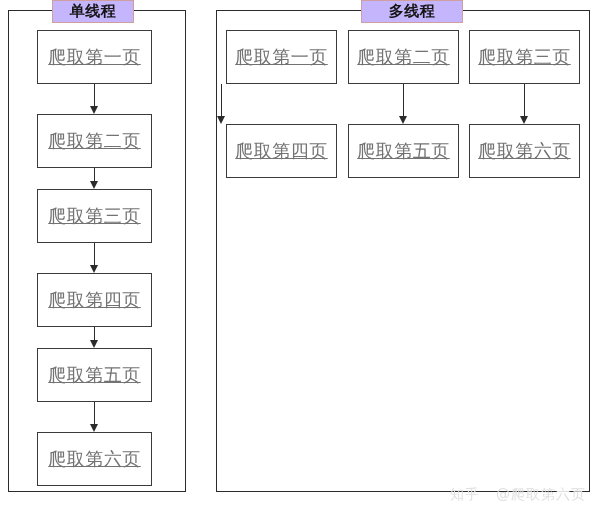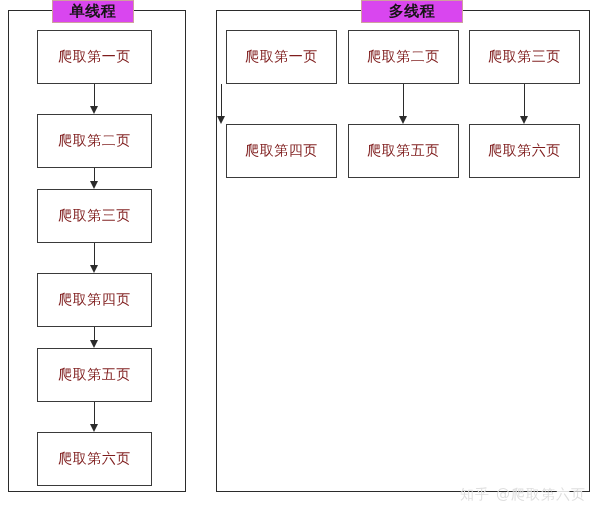--- a/index.html
+++ b/index.html
@@ -40,21 +40,21 @@
   #panel-multi {
     left: 216px;
     top: 10px;
     width: 374px;
     height: 482px;
   }
 
   
   .panel-tag {
     position: absolute;
-    background: #d946ef;
+    background: #c4b5fd;
     border: 1.2px solid #cf9f9f;
     box-sizing: border-box;
     height: 23px;
     line-height: 21px;
     text-align: center;
     font-size: 15px;
     font-weight: 700;
     letter-spacing: 0.5px;
     color: #151515;
     white-space: nowrap;
@@ -73,24 +73,25 @@
 
   
   .pbox {
     position: absolute;
     border: 1.5px solid #3a3a3a;
     background: #ffffff;
     box-sizing: border-box;
     display: flex;
     align-items: center;
     justify-content: center;
-    font-size: 14px;
+    font-size: 18px;
     letter-spacing: 0.5px;
-    color: #7f1d1d;
+    color: #737373;
     white-space: nowrap;
+    text-decoration: underline;
   }
 
   
   .col-left { left: 37px; width: 115px; height: 54px; }
   #lbox0 { top: 30px; }
   #lbox1 { top: 114px; }
   #lbox2 { top: 189px; }
   #lbox3 { top: 273px; }
   #lbox4 { top: 348px; }
   #lbox5 { top: 432px; }
@@ -143,21 +144,21 @@
   #watermark {
     position: absolute;
     right: 14px;
     bottom: 12px;
     font-size: 14px;
     color: #dfdfdf;
     letter-spacing: 1px;
     white-space: nowrap;
     user-select: none;
   }
-  #watermark .wm-logo { margin-right: 6px; }
+  #watermark .wm-logo { margin-right: 16px; }
 </style>
 </head>
 <body>
 
 <div id="canvas">
 
   <div class="panel" id="panel-single"></div>
 
   <div class="panel-tag" id="tag-single">单线程</div>
 

